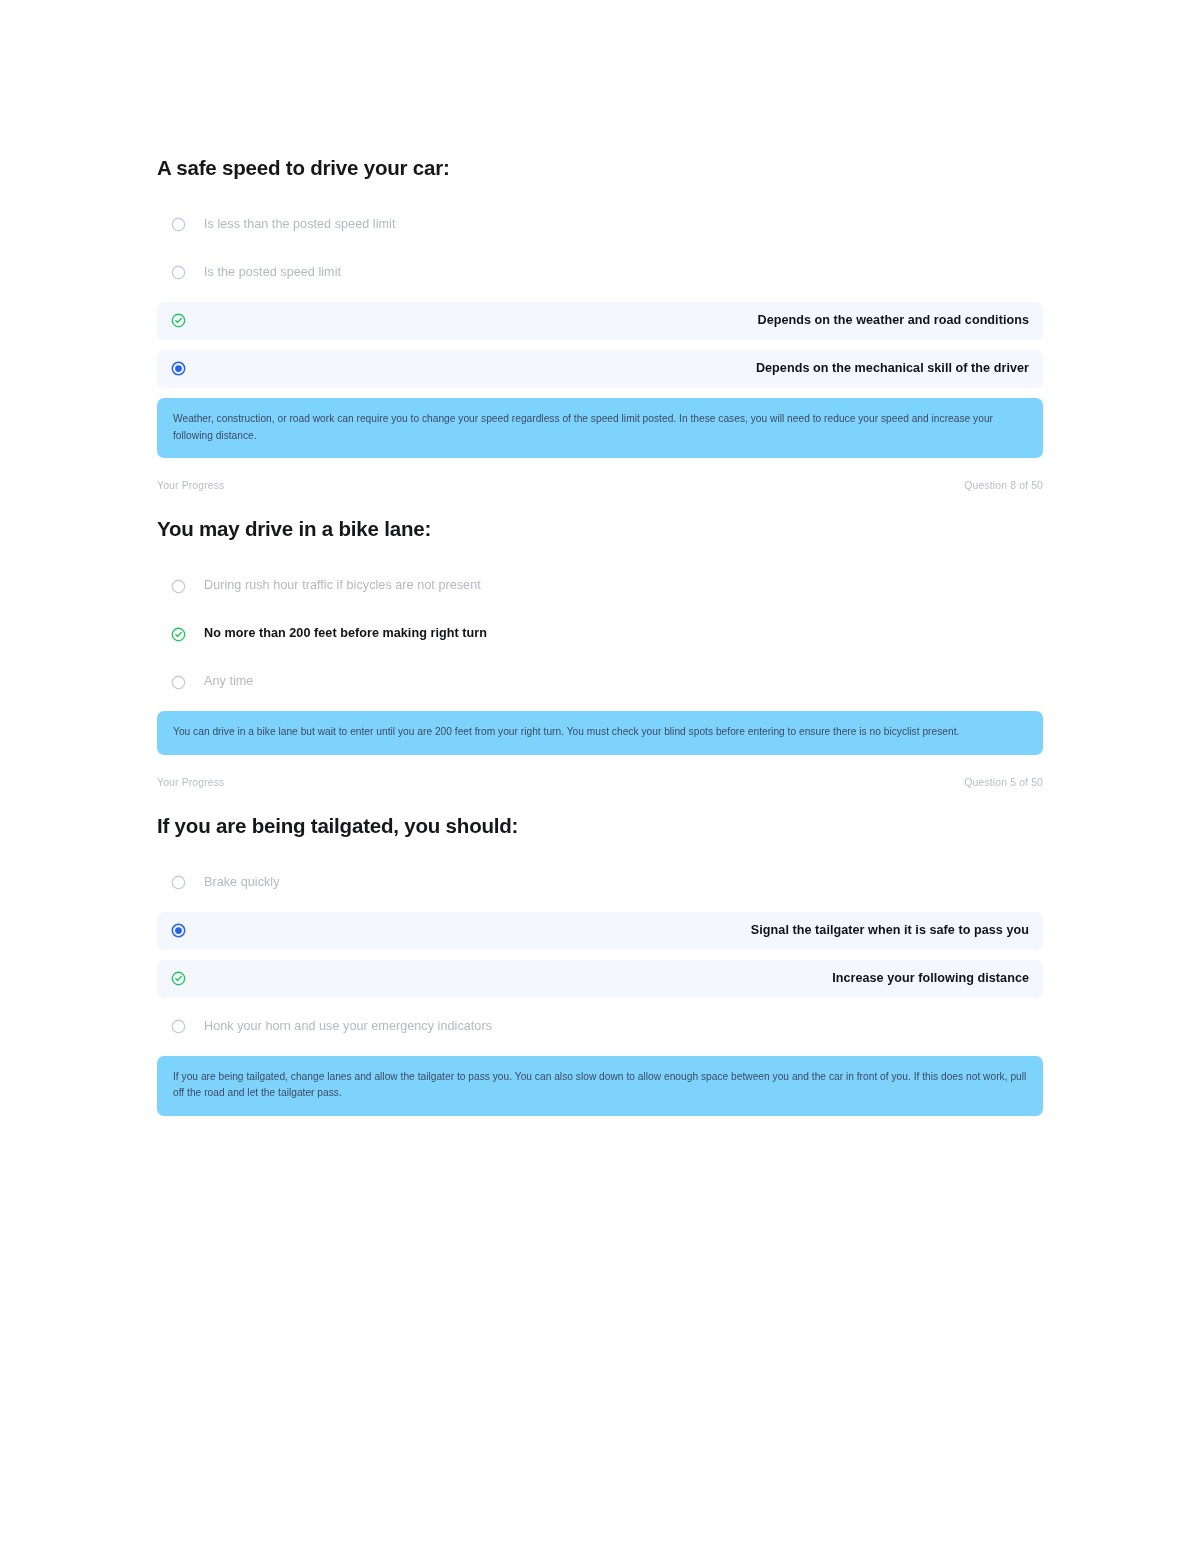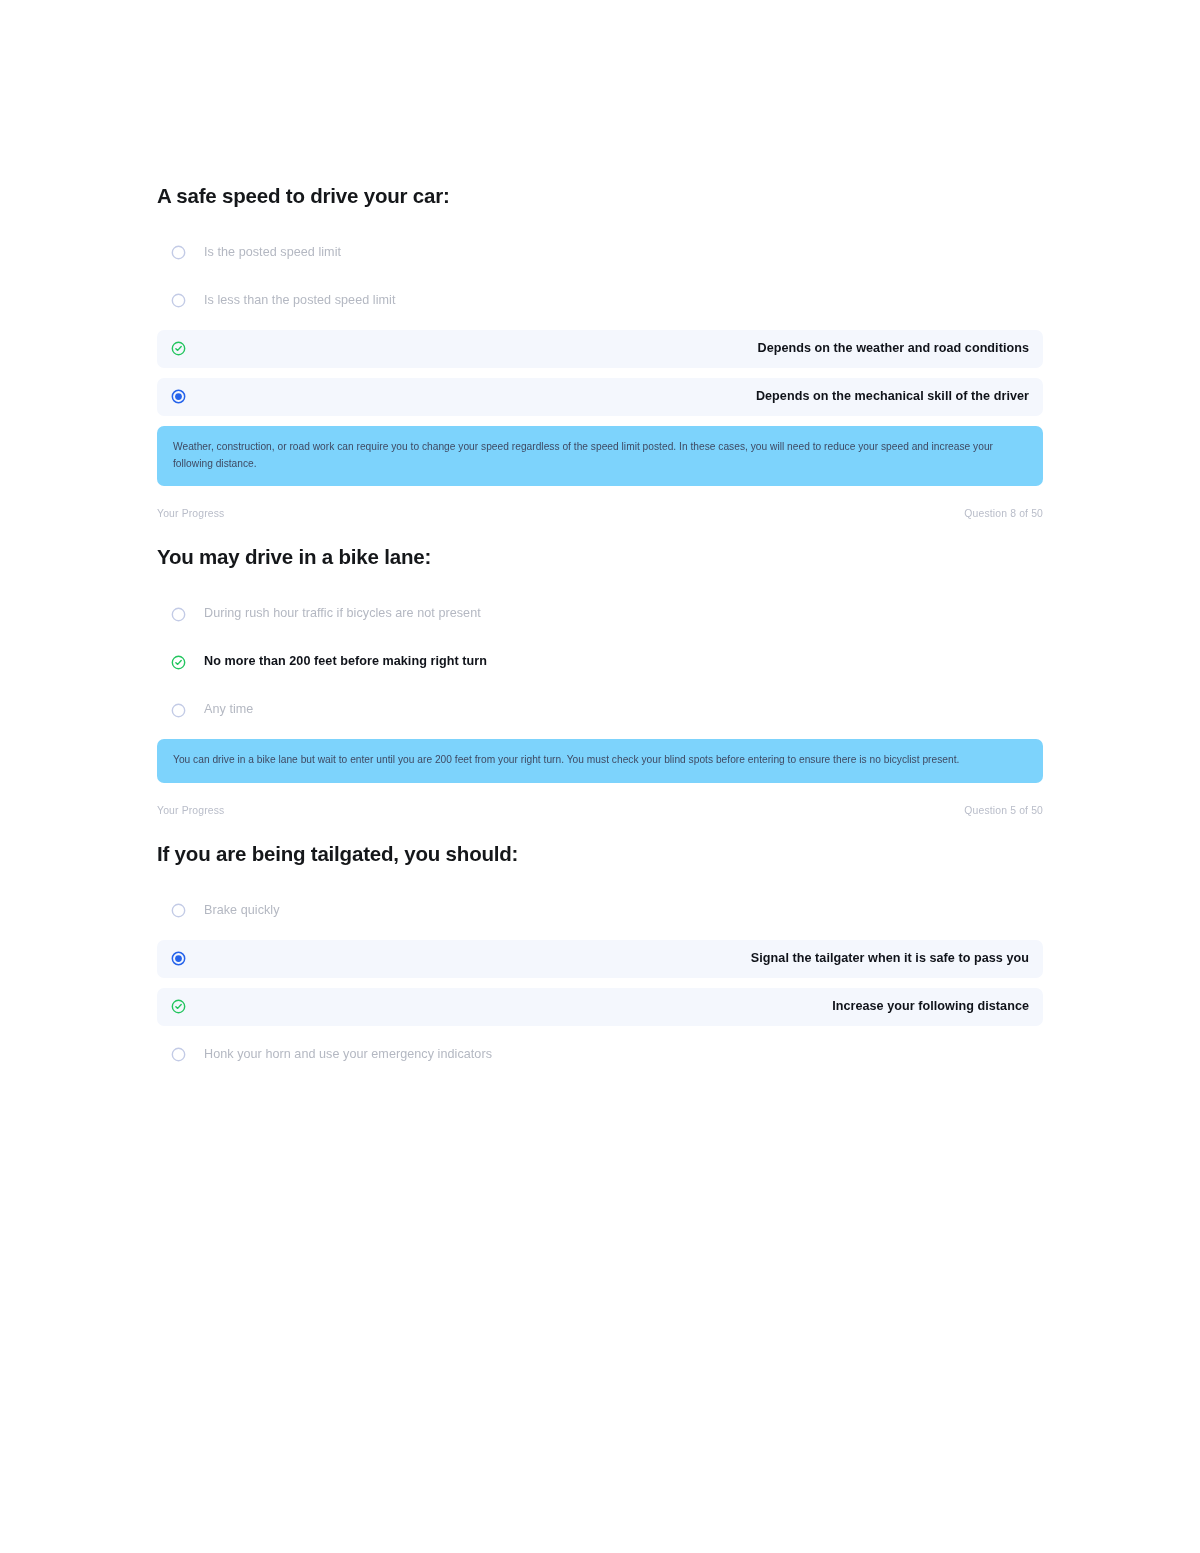--- a/index.html
+++ b/index.html
@@ -13,21 +13,20 @@
     font-family: "Liberation Sans", sans-serif;
     color: #1a1a1a;
     -webkit-font-smoothing: antialiased;
   }
   .page {
     position: relative;
     width: 1200px;
     height: 1371px;
     background: #ffffff;
     overflow: hidden;
-    margin-top: 28px;
   }
   .content {
     position: absolute;
     left: 157px;
     top: 140px;
     width: 886px;
   }
 
   
   .question-block {
@@ -115,27 +114,27 @@
 
 <div class="page">
   <div class="content">
       <div class="question-block">
         <h2 class="question-title">A safe speed to drive your car:</h2>
         <div class="options">
           <div class="option-row">
             <span class="option-icon"><svg viewBox="0 0 16 16" width="15" height="15">
                 <circle cx="8" cy="8" r="6.6" fill="none" stroke="#c3cbe6" stroke-width="1.5"></circle>
               </svg></span>
+            <span class="option-label muted">Is less than the posted speed limit</span>
+          </div>
+          <div class="option-row">
+            <span class="option-icon"><svg viewBox="0 0 16 16" width="15" height="15">
+                <circle cx="8" cy="8" r="6.6" fill="none" stroke="#c3cbe6" stroke-width="1.5"></circle>
+              </svg></span>
             <span class="option-label muted">Is the posted speed limit</span>
-          </div>
-          <div class="option-row">
-            <span class="option-icon"><svg viewBox="0 0 16 16" width="15" height="15">
-                <circle cx="8" cy="8" r="6.6" fill="none" stroke="#c3cbe6" stroke-width="1.5"></circle>
-              </svg></span>
-            <span class="option-label muted">Is less than the posted speed limit</span>
           </div>
           <div class="option-row highlight">
             <span class="option-icon"><svg viewBox="0 0 16 16" width="15" height="15">
                 <circle cx="8" cy="8" r="6.6" fill="none" stroke="#22c55e" stroke-width="1.5"></circle>
                 <path d="M5.2 8.2 L7.1 10.0 L10.9 5.8" fill="none" stroke="#22c55e" stroke-width="1.5" stroke-linecap="round" stroke-linejoin="round"></path>
               </svg></span>
             <span class="option-label strong">Depends on the weather and road conditions</span>
           </div>
           <div class="option-row highlight">
             <span class="option-icon"><svg viewBox="0 0 16 16" width="15" height="15">
@@ -203,15 +202,16 @@
               </svg></span>
             <span class="option-label strong">Increase your following distance</span>
           </div>
           <div class="option-row">
             <span class="option-icon"><svg viewBox="0 0 16 16" width="15" height="15">
                 <circle cx="8" cy="8" r="6.6" fill="none" stroke="#c3cbe6" stroke-width="1.5"></circle>
               </svg></span>
             <span class="option-label muted">Honk your horn and use your emergency indicators</span>
           </div>
         </div>
+        <div class="explanation">If you are being tailgated, change lanes and allow the tailgater to pass you. You can also slow down to allow enough space between you and the car in front of you. If this does not work, pull off the road and let the tailgater pass.</div>
       </div>
     </div>
 </div>
 
 </body></html>

